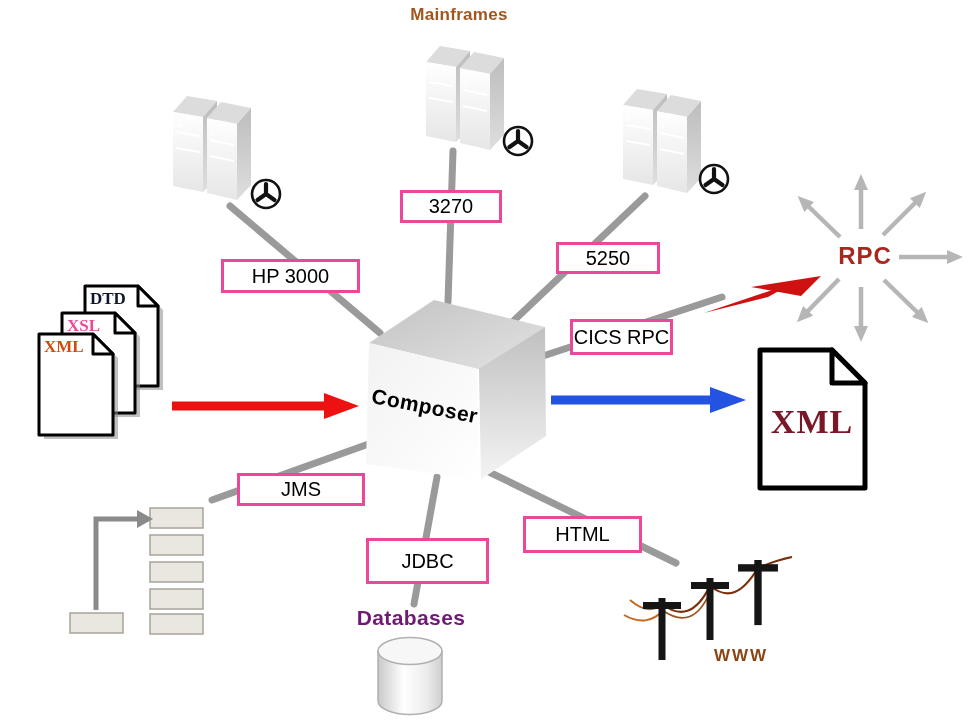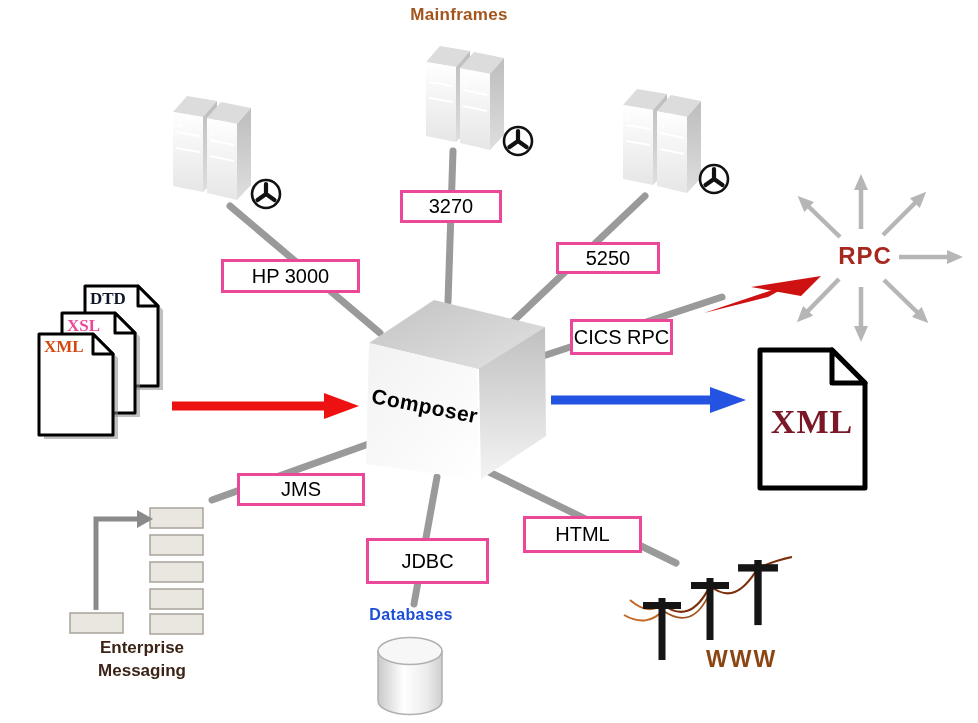--- a/index.html
+++ b/index.html
@@ -4,23 +4,23 @@
 <style>
   html,body{margin:0;padding:0;background:#ffffff;}
   #stage{position:relative;width:978px;height:723px;background:#ffffff;overflow:hidden;
          font-family:"Liberation Sans",sans-serif;border-radius:26px;}
   #gfx{position:absolute;left:0;top:0;}
   .abs{position:absolute;}
   .pbox{box-sizing:border-box;border:3px solid #ec4899;background:#fff;display:flex;
         align-items:center;justify-content:center;font-size:20px;color:#000;}
   .title{font-weight:bold;text-align:center;}
   .t-mainframes{color:#A3541B;font-size:17px;letter-spacing:.3px;}
-  .t-databases{color:#1d4ed8;font-size:16px;letter-spacing:.4px;}
+  .t-databases{color:#701a75;font-size:21px;letter-spacing:.4px;}
   .t-enterprise{color:#3B2417;font-size:17px;line-height:23px;}
-  .t-www{color:#8B4513;font-size:23px;letter-spacing:2px;}
+  .t-www{color:#8B4513;font-size:17px;letter-spacing:2px;}
   .t-rpc{color:#A6281E;font-size:24px;letter-spacing:1px;}
   .doclabel{font-family:"Liberation Serif",serif;font-weight:bold;font-size:17px;}
   .dl-dtd{color:#0f172a;}
   .dl-xsl{color:#ec4899;}
   .dl-xmlin{color:#D14A12;}
   .dl-xmlout{color:#7A1828;font-size:34px;text-align:center;letter-spacing:1px;}
   .composer{font-weight:bold;font-size:21px;color:#000;text-align:center;
             transform:rotate(11deg);transform-origin:40% 50%;letter-spacing:.5px;}
 </style>
 </head>
@@ -215,22 +215,18 @@
 <div class="abs title t-rpc" style="left:827px;top:242px;width:76px;">RPC</div>
 
 <div class="abs composer" style="left:366px;top:392px;width:118px;">Composer</div>
 
 <div class="abs doclabel dl-dtd" style="left:90px;top:289px;">DTD</div>
 <div class="abs doclabel dl-xsl" style="left:67px;top:316px;">XSL</div>
 <div class="abs doclabel dl-xmlin" style="left:44px;top:337px;">XML</div>
 
 <div class="abs doclabel dl-xmlout" style="left:766px;top:403px;width:92px;">XML</div>
 
-<div class="abs title t-enterprise" style="left:64px;top:636px;width:156px;">
-  <div>Enterprise</div>
-  <div>Messaging</div>
-</div>
 
 <div class="abs title t-databases" style="left:347px;top:606px;width:128px;">Databases</div>
 
 <div class="abs title t-www" style="left:706px;top:646px;width:70px;">WWW</div>
 
 </div>
 
 </body></html>

